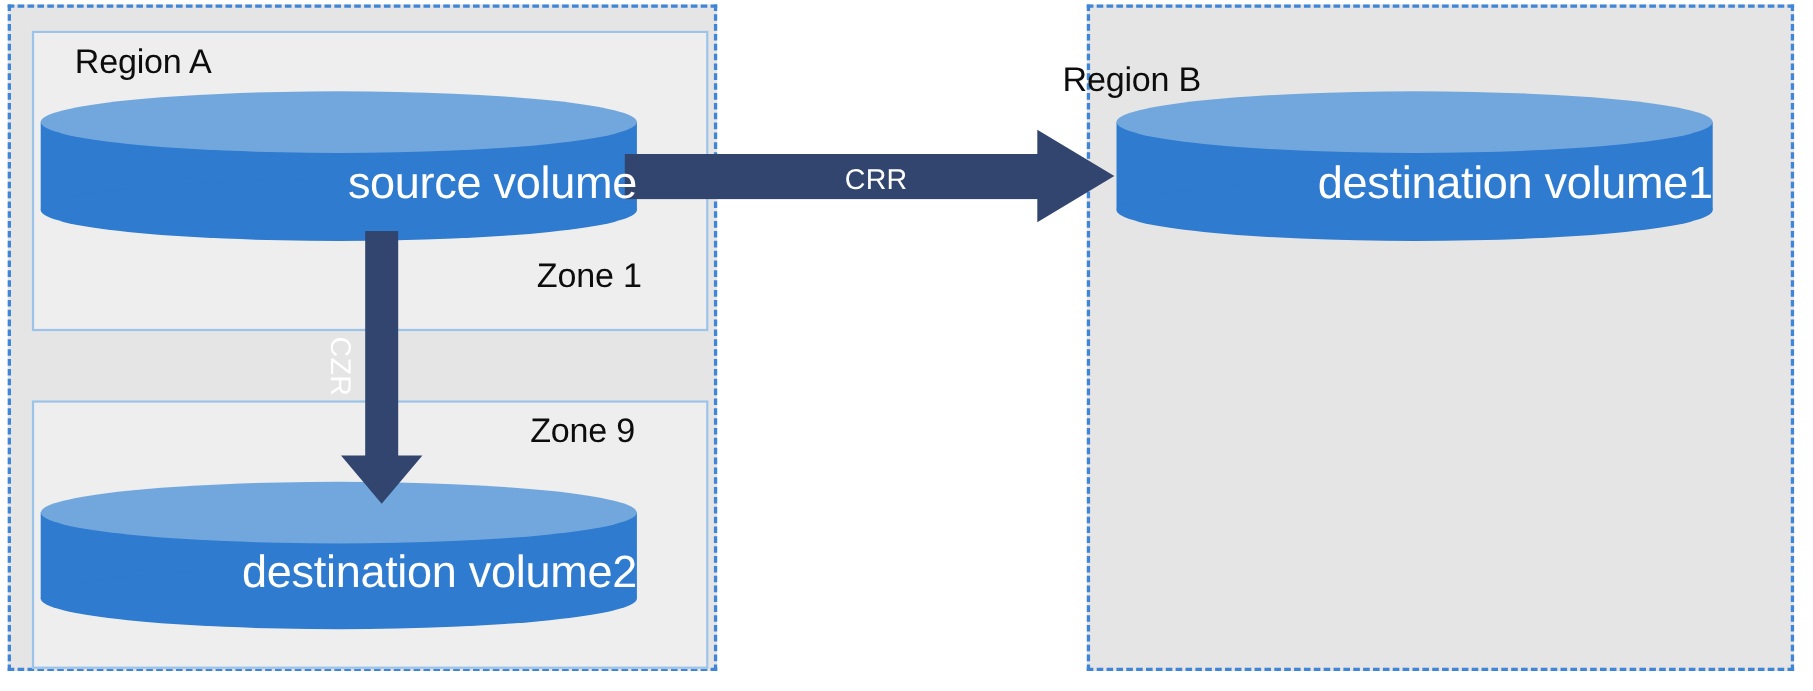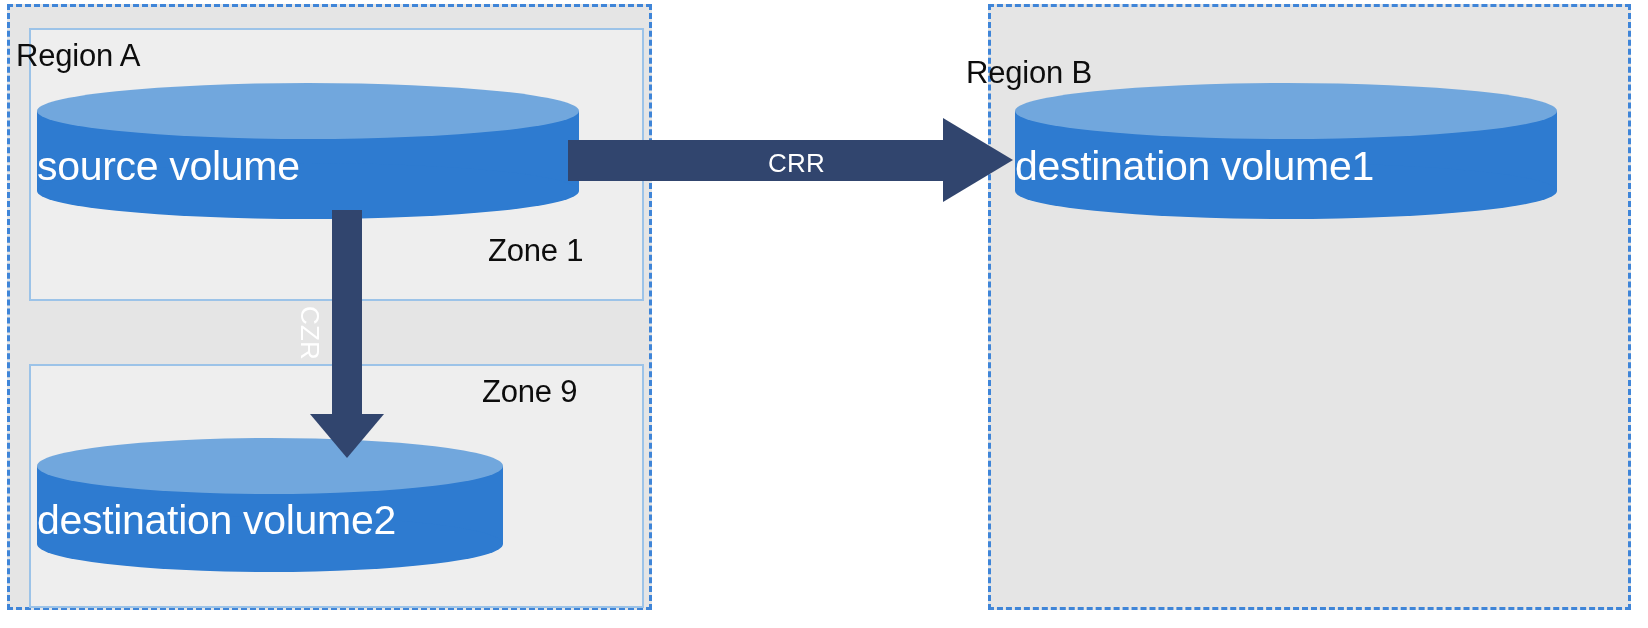--- a/index.html
+++ b/index.html
@@ -60,21 +60,21 @@
   #zone-a2-label { left: 472px;  top: 367px; }
 
   
   .region-label {
     position: absolute;
     font-size: 31px;
     color: #0d0d0d;
     white-space: nowrap;
     letter-spacing: -0.2px;
   }
-  #region-a-label { left: 16px;  top: 38px; }
+  #region-a-label { left: 30px;  top: 38px; padding-left: 38px; }
   #region-b-label { left: 966px; top: 55px; }
 
   
   .cylinder {
     position: absolute;
   }
   .cyl-body {
     position: absolute;
     left: 0;
     right: 0;
@@ -93,30 +93,30 @@
     left: 0;
     right: 0;
     bottom: 0;
     background: #2e7bd0;
     border-radius: 50%;
   }
   .cyl-text {
     position: absolute;
     left: 0;
     right: 0;
-    text-align: left;
+    text-align: right;
     color: #ffffff;
     font-size: 41px;
     white-space: nowrap;
     letter-spacing: -0.3px;
     z-index: 4;
   }
 
   #cyl-source      { left: 37px;   top: 83px;  width: 542px; height: 136px; }
-  #cyl-dest2       { left: 37px;   top: 438px; width: 466px; height: 134px; }
+  #cyl-dest2       { left: 37px;   top: 438px; width: 542px; height: 134px; }
   #cyl-dest1       { left: 1015px; top: 83px;  width: 542px; height: 136px; }
 
   
   .arrow-shaft {
     position: absolute;
     background: #31456e;
   }
   .arrow-head {
     position: absolute;
     width: 0;

